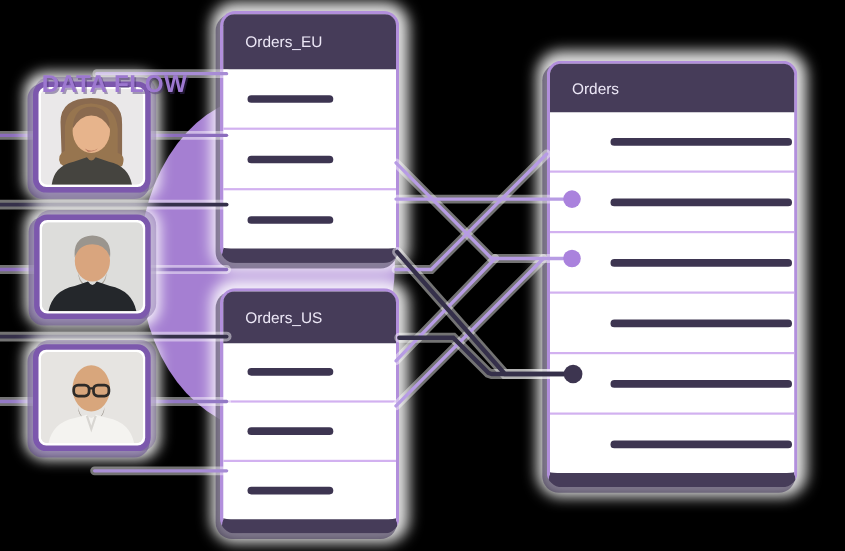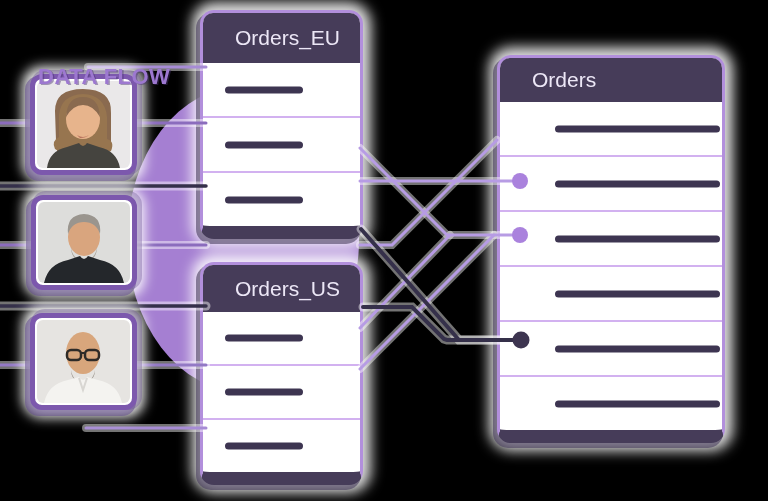--- a/index.html
+++ b/index.html
@@ -17,22 +17,22 @@
     position:absolute;left:127px;top:86px;width:232px;height:306px;border-radius:50%;
     background:#a57fd2;z-index:1;
   }
   .lines-layer{position:absolute;left:0;top:0;z-index:3;}
   .table{
     position:absolute;background:#fff;border:3px solid #b28fdc;
     border-bottom:13px solid #463c59;border-radius:14px;z-index:2;
     box-shadow:-3px 4px 0 1px rgba(70,58,92,0.6), 0 0 13px 8px rgba(255,255,255,0.88);
   }
   .table-header{
-    background:#463c59;color:#ece7f6;font-size:21px;display:flex;align-items:center;
-    padding-left:32px;border-radius:10px 10px 0 0;
+    background:#463c59;color:#ece7f6;font-size:14px;display:flex;align-items:center;
+    padding-left:20px;border-radius:10px 10px 0 0;
   }
   .table-body{display:block;}
   .row{position:relative;}
   .row + .row{border-top:2px solid #d2b1f0;}
   .bar{
     position:absolute;top:50%;transform:translateY(-50%);
     height:7px;border-radius:4px;background:#3d3551;
   }
   
   .t-eu{left:200px;top:10px;width:157px;}

